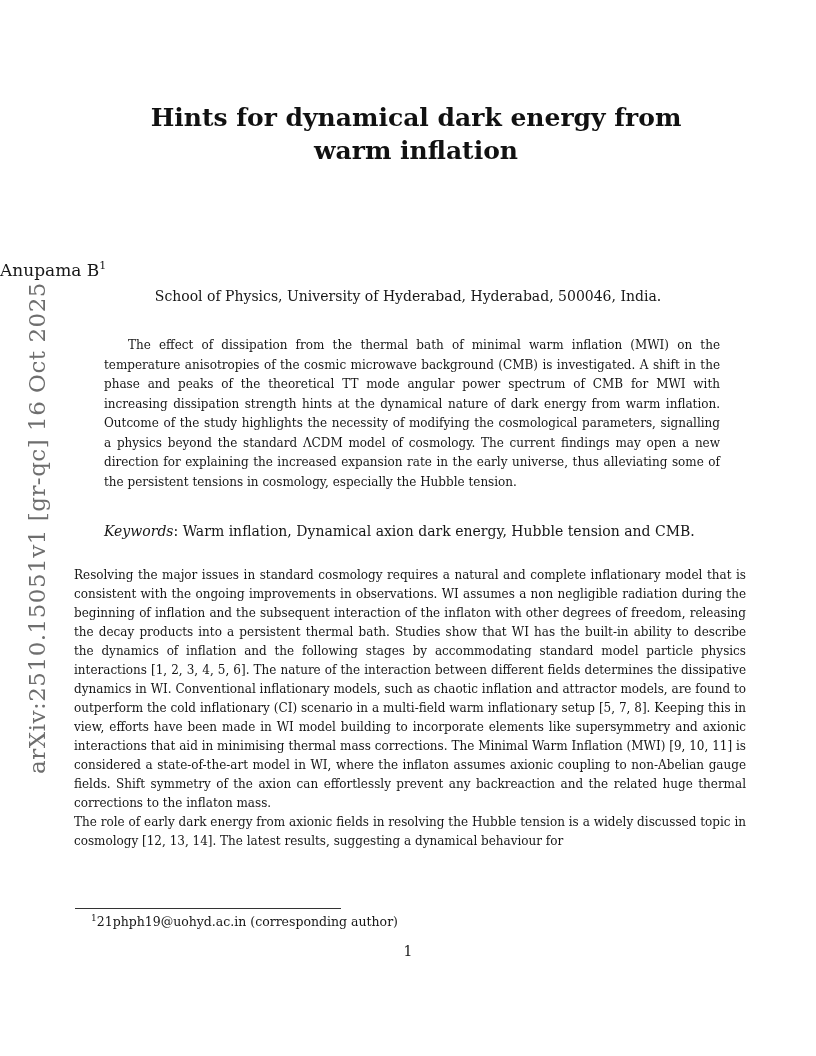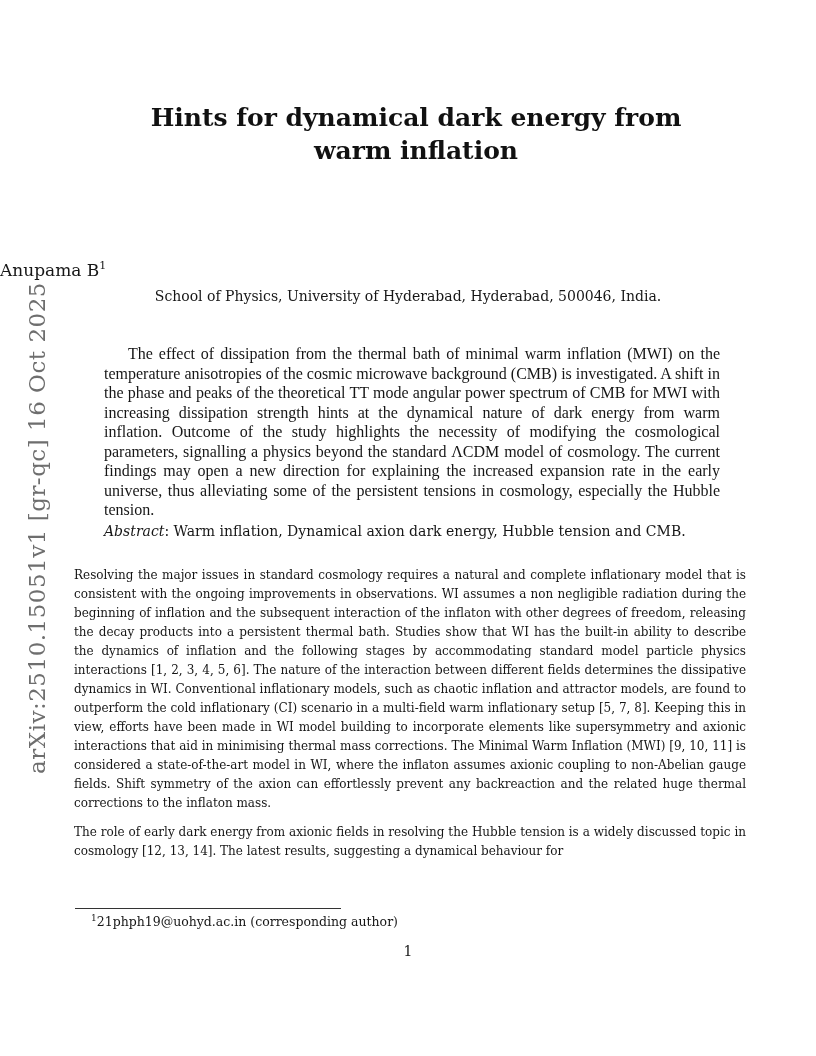--- a/index.html
+++ b/index.html
@@ -55,48 +55,47 @@
     position: absolute;
     top: 316px;
     left: 0;
     width: 100%;
     text-align: center;
     font-size: 15px;
     font-weight: bold;
   }
   .abstract-body {
     position: absolute;
-    top: 344px;
+    top: 336px;
     left: 104px;
     width: 616px;
-    font-size: 16px;
+    font-size: 12px;
     line-height: 19.5px;
     text-align: justify;
     text-indent: 24px;
-    font-family: Liberation Serif, serif;
   }
   .keywords {
     position: absolute;
     top: 523px;
     left: 104px;
     width: 616px;
     font-size: 14px;
   }
   .kw-label { font-style: italic; }
   .body-text {
     position: absolute;
     top: 566px;
     left: 74px;
     width: 672px;
     font-size: 12px;
     line-height: 19px;
     text-align: justify;
   }
   .para { margin: 0; }
-  .para-2 { margin-top: 10px; }
+  .para-2 { margin-top: 0; }
   .footnote-rule {
     position: absolute;
     top: 908px;
     left: 75px;
     width: 266px;
     border-top: 1px solid #333333;
   }
   .footnote {
     position: absolute;
     top: 913px;
@@ -128,21 +127,21 @@
   <div class="author-line">
     <span>Anupama B</span><sup>1</sup>
   </div>
 
   <div class="affiliation">School of Physics, University of Hyderabad, Hyderabad, 500046, India.</div>
 
 
   <div class="abstract-body">The effect of dissipation from the thermal bath of minimal warm inflation (MWI) on the temperature anisotropies of the cosmic microwave background (CMB) is investigated. A shift in the phase and peaks of the theoretical TT mode angular power spectrum of CMB for MWI with increasing dissipation strength hints at the dynamical nature of dark energy from warm inflation. Outcome of the study highlights the necessity of modifying the cosmological parameters, signalling a physics beyond the standard ΛCDM model of cosmology. The current findings may open a new direction for explaining the increased expansion rate in the early universe, thus alleviating some of the persistent tensions in cosmology, especially the Hubble tension.</div>
 
   <div class="keywords">
-    <span class="kw-label">Abstract</span><span>:  Warm inflation, Dynamical axion dark energy, Hubble tension and CMB.</span>
+    <span class="kw-label">Keywords</span><span>:  Warm inflation, Dynamical axion dark energy, Hubble tension and CMB.</span>
   </div>
 
   <div class="body-text">
     <p class="para">Resolving the major issues in standard cosmology requires a natural and complete inflationary model that is consistent with the ongoing improvements in observations. WI assumes a non negligible radiation during the beginning of inflation and the subsequent interaction of the inflaton with other degrees of freedom, releasing the decay products into a persistent thermal bath. Studies show that WI has the built-in ability to describe the dynamics of inflation and the following stages by accommodating standard model particle physics interactions [1, 2, 3, 4, 5, 6]. The nature of the interaction between different fields determines the dissipative dynamics in WI. Conventional inflationary models, such as chaotic inflation and attractor models, are found to outperform the cold inflationary (CI) scenario in a multi-field warm inflationary setup [5, 7, 8]. Keeping this in view, efforts have been made in WI model building to incorporate elements like supersymmetry and axionic interactions that aid in minimising thermal mass corrections. The Minimal Warm Inflation (MWI) [9, 10, 11] is considered a state-of-the-art model in WI, where the inflaton assumes axionic coupling to non-Abelian gauge fields. Shift symmetry of the axion can effortlessly prevent any backreaction and the related huge thermal corrections to the inflaton mass.</p>
     <p class="para para-2">The role of early dark energy from axionic fields in resolving the Hubble tension is a widely discussed topic in cosmology [12, 13, 14]. The latest results, suggesting a dynamical behaviour for</p>
   </div>
 
   <div class="footnote-rule"></div>
 
   <div class="footnote">

